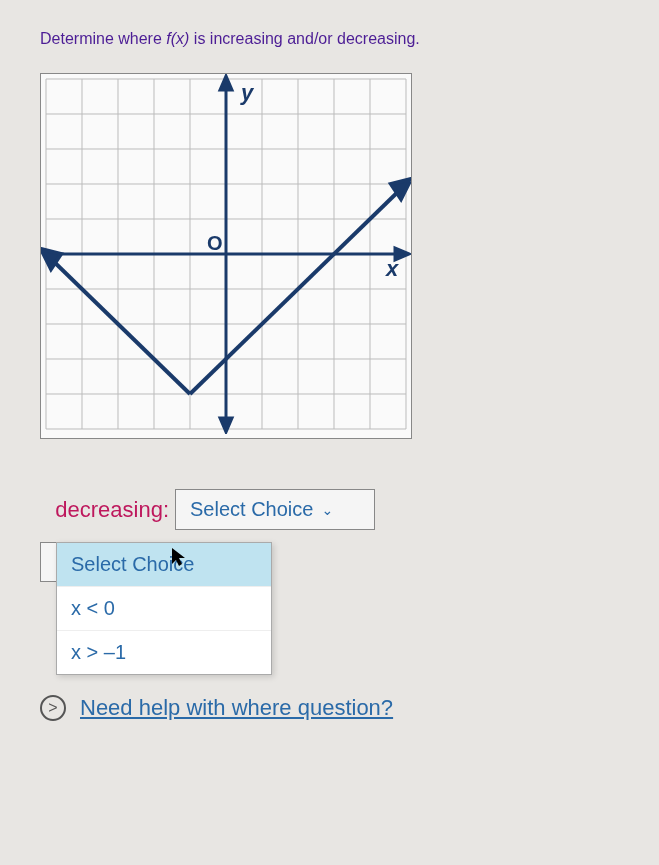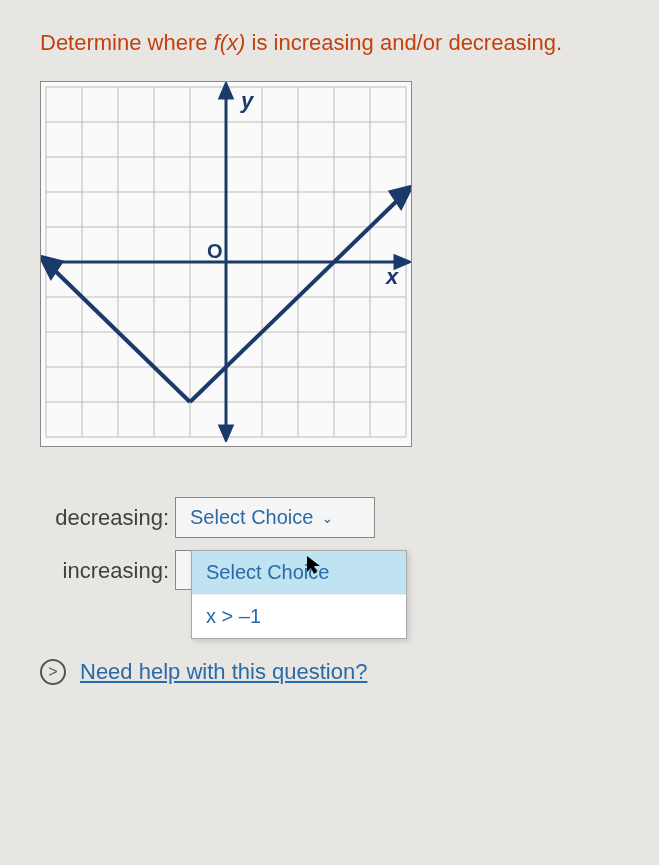--- a/index.html
+++ b/index.html
@@ -5,41 +5,41 @@
     * { box-sizing: border-box; margin: 0; padding: 0; }
     body {
       font-family: Arial, sans-serif;
       background: #e8e6e3;
       width: 659px;
       height: 865px;
       padding: 30px 40px;
       color: #3a3a3a;
     }
     .question-text {
-      font-size: 22px;
-      color: #c2410c;
+      font-size: 16px;
+      color: #4c1d95;
       margin-bottom: 25px;
       font-weight: 500;
     }
     .question-text em { font-style: italic; }
     .graph-container {
       background: #fafafa;
       border: 1px solid #888;
       display: inline-block;
       margin-bottom: 30px;
     }
     .answers { margin-top: 20px; }
     .answer-row {
       display: flex;
       align-items: center;
       margin-bottom: 12px;
     }
     .answer-label {
       font-size: 22px;
-      color: #404040;
+      color: #be185d;
       width: 135px;
       text-align: right;
       padding-right: 6px;
     }
     .select-box {
       border: 1px solid #888;
       background: #f5f5f5;
       padding: 8px 14px;
       font-size: 20px;
       color: #2a6aa8;
@@ -175,40 +175,40 @@
 
   <div class="answer-row">
     <div class="answer-label">decreasing:</div>
     <div class="select-box">
       <span>Select Choice</span>
       <span class="chevron">⌄</span>
     </div>
   </div>
 
   <div class="answer-row" style="align-items:flex-start;">
-    <div class="answer-label" style="padding-top:8px;">increasing:</div>
     <div class="dropdown-container">
       <div class="dropdown-wrapper">
         <div class="dropdown-pre-box"></div>
         <div class="dropdown-list">
           <div class="dropdown-item highlighted">Select Choice</div>
+          <div class="dropdown-item">x &lt; 0</div>
           <div class="dropdown-item">x &gt; –1</div>
         </div>
       </div>
       <span class="cursor-icon">
         <svg width="18" height="22" viewBox="0 0 18 22">
             <path d="M2 2 L2 18 L6 14 L9 20 L12 18 L9 12 L15 12 Z" fill="#000"></path>
           </svg>
       </span>
     </div>
   </div>
 
 </div>
 
 <div class="help-row">
   <div class="help-icon">
     <span>&gt;</span>
   </div>
-  <span class="help-text">Need help with this question?</span>
+  <span class="help-text">Need help with where question?</span>
 </div>
 
 
 
 
 </body></html>

